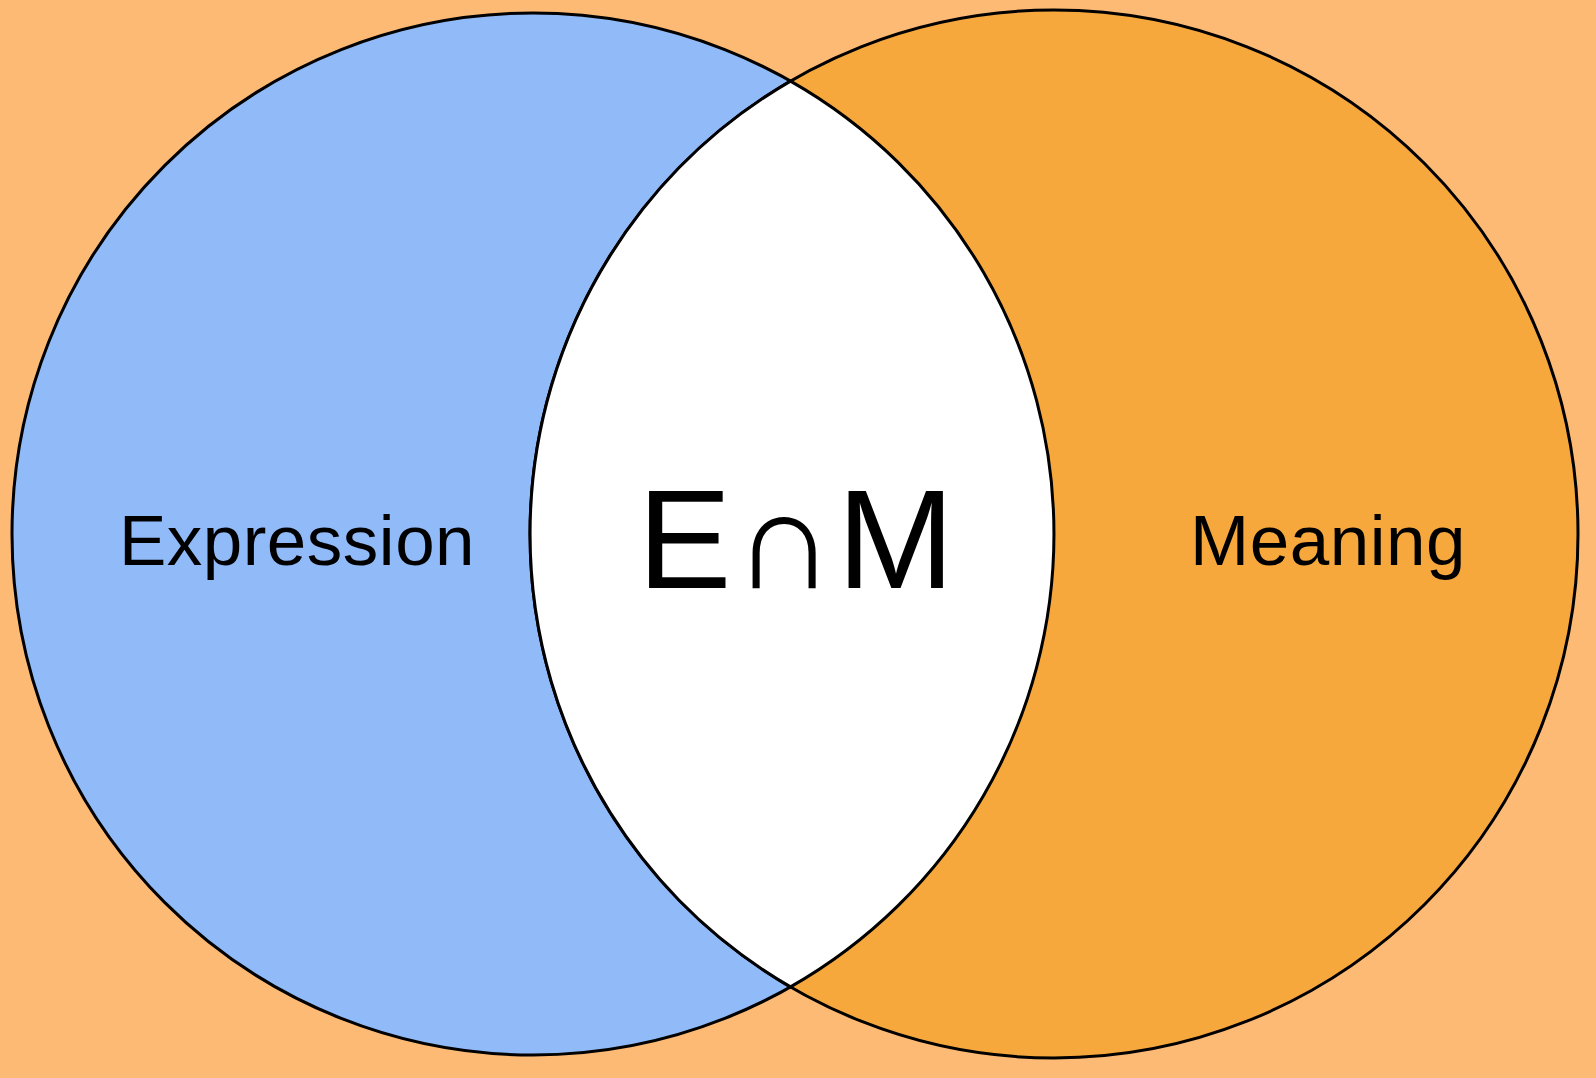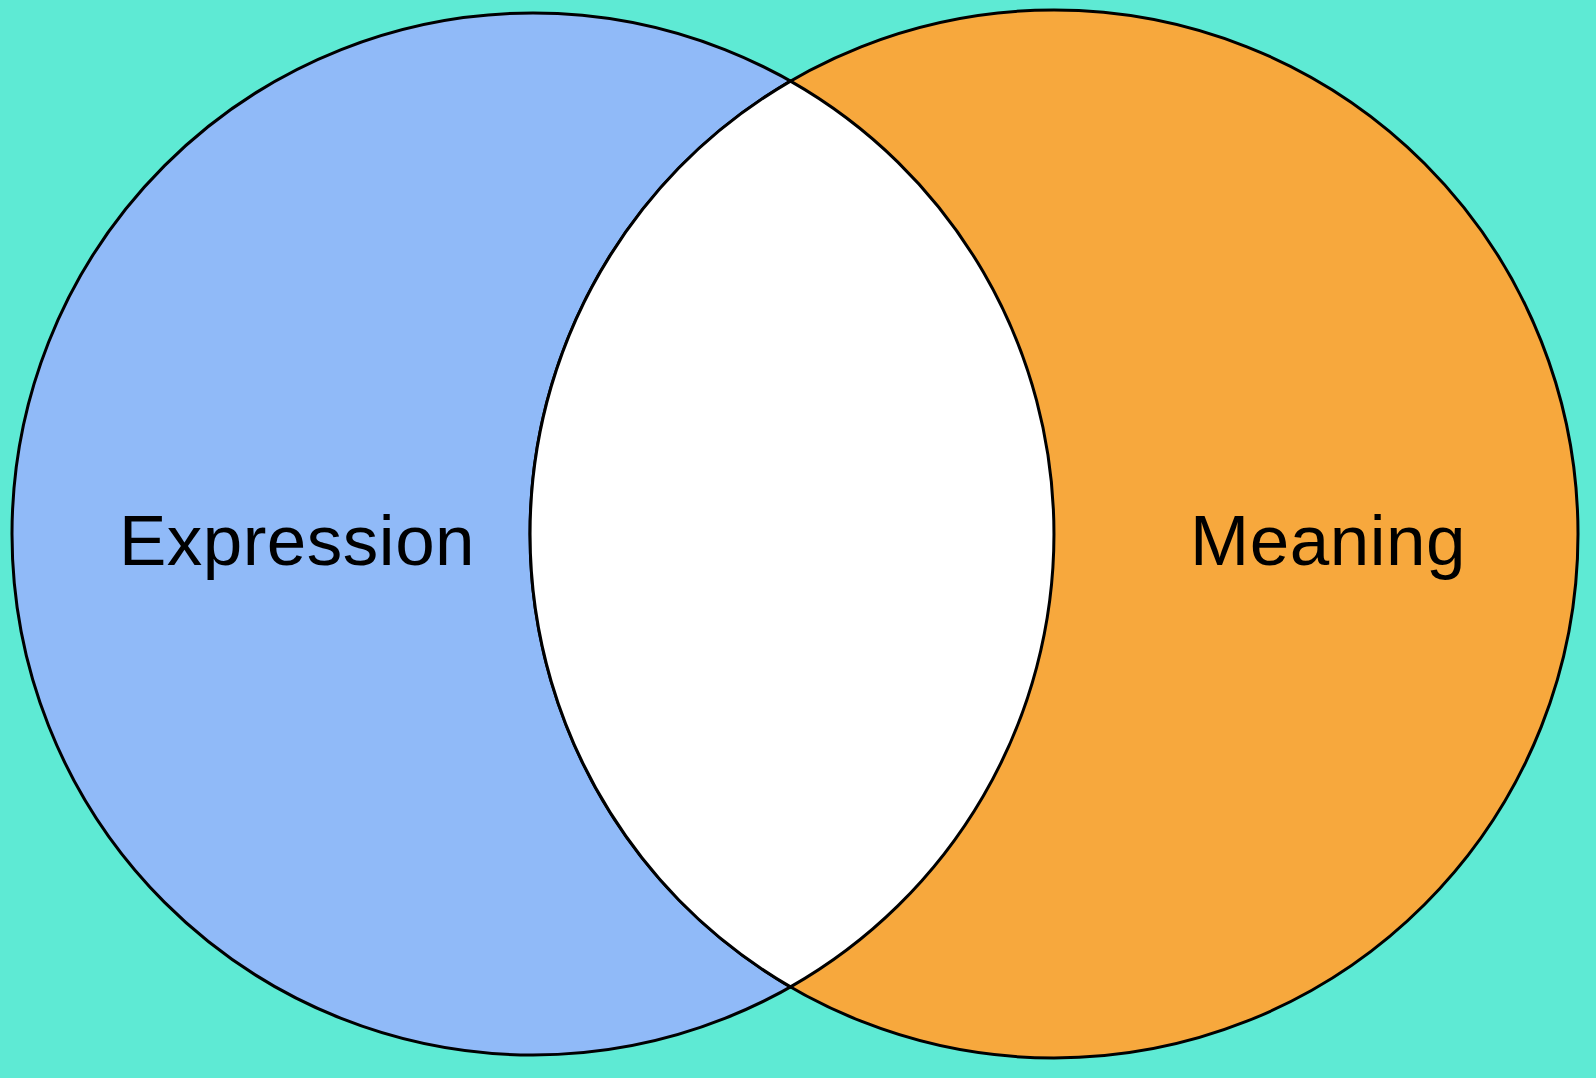--- a/index.html
+++ b/index.html
@@ -4,21 +4,21 @@
 <style>
   html, body {
     margin: 0;
     padding: 0;
     background: #000000;
   }
   .stage {
     position: relative;
     width: 1596px;
     height: 1078px;
-    background: #5eead4;
+    background: #fdba74;
     overflow: hidden;
     font-family: "Liberation Sans", "DejaVu Sans", sans-serif;
   }
   .venn-svg {
     position: absolute;
     left: 0;
     top: 0;
     width: 1596px;
     height: 1078px;
     display: block;
@@ -52,15 +52,16 @@
     <circle cx="1054" cy="534" r="524" stroke="#000000" stroke-width="3" fill="#F7A83D"></circle>
 
     <path d="M 790.5 81.1
              A 524 524 0 0 0 790.5 986.9
              A 521 521 0 0 0 790.5 81.1
              Z" stroke="#000000" stroke-width="3" fill="#FFFFFF"></path>
   </svg>
 
   <div class="venn-label label-expression">Expression</div>
 
+  <div class="venn-label label-intersection">E∩M</div>
 
   <div class="venn-label label-meaning">Meaning</div>
 </div>
 
 </body></html>

